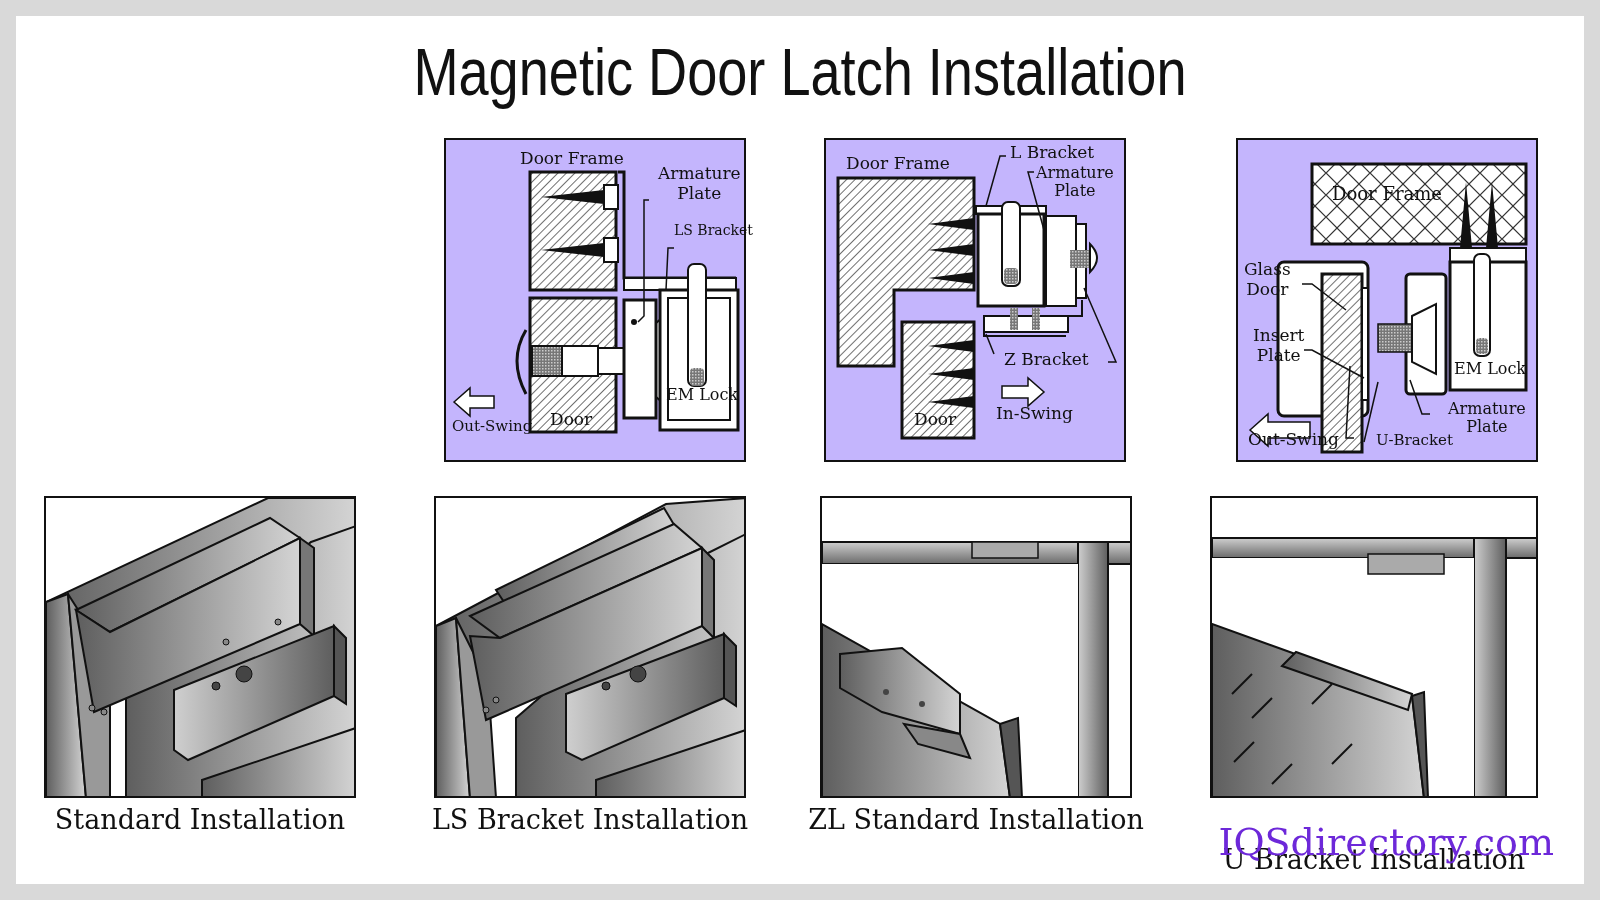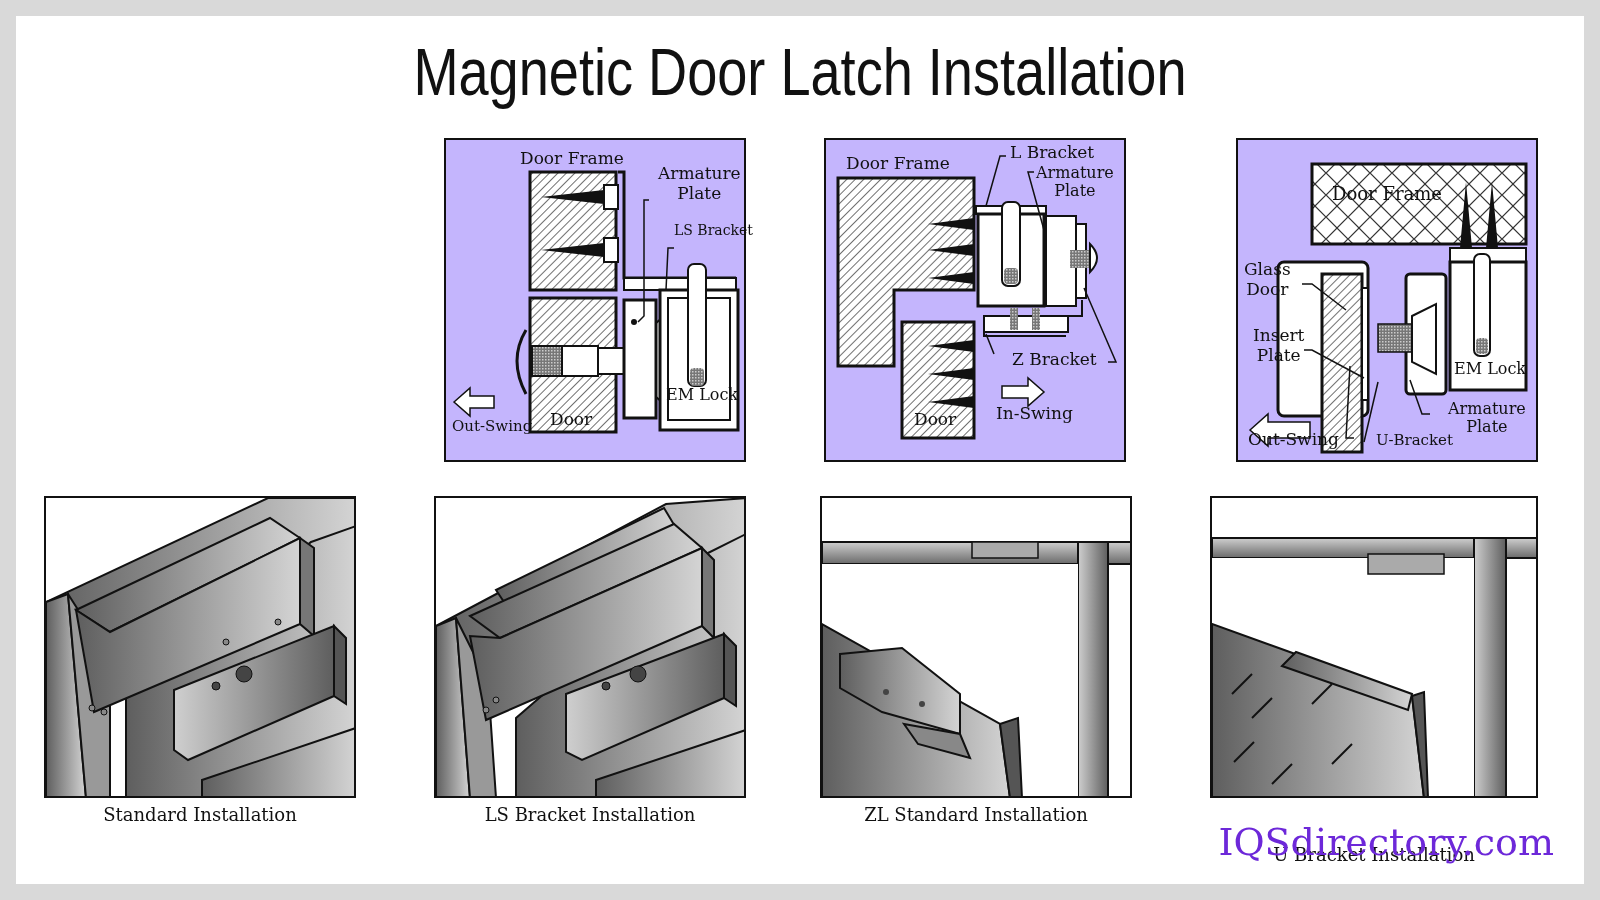--- a/index.html
+++ b/index.html
@@ -1,21 +1,21 @@
 <!DOCTYPE html>
 <html><head>
 <meta charset="utf-8">
 <style>
   html,body{margin:0;padding:0;}
   body{width:1600px;height:900px;background:#d9d9d9;position:relative;overflow:hidden;font-family:"DejaVu Serif",serif;}
   .canvas{position:absolute;left:16px;top:16px;width:1568px;height:868px;background:#fff;}
   .title{position:absolute;left:0;top:34px;width:1600px;text-align:center;font-family:"Liberation Sans Narrow","Liberation Sans",sans-serif;font-size:66px;color:#111;transform:scaleX(0.82);transform-origin:center;letter-spacing:0px;}
   .diagram{position:absolute;background:#c4b5fd;border:2px solid #111;box-sizing:border-box;}
   .photo{position:absolute;border:2px solid #111;box-sizing:border-box;overflow:hidden;background:#fff;}
-  .caption{position:absolute;font-family:"DejaVu Serif",serif;font-size:18px;color:#111;text-align:center;}
+  .caption{position:absolute;font-family:"DejaVu Serif",serif;font-size:27px;color:#111;text-align:center;}
   .lbl{position:absolute;font-family:"DejaVu Serif",serif;font-size:15px;color:#111;line-height:1.15;white-space:nowrap;}
   .lbl.c{text-align:center;}
   .brand{position:absolute;right:46px;top:820px;font-family:"DejaVu Serif",serif;font-size:38px;color:#6d28d9;}
   svg{position:absolute;left:0;top:0;}
 </style>
 </head>
 <body>
 
 <div class="canvas"></div>
 
@@ -125,21 +125,21 @@
     <path d="M176 246 L202 246 L202 238 L218 252 L202 266 L202 258 L176 258 Z" fill="#fff" stroke="#111" stroke-width="1.5"></path>
 
     <polyline points="180,16 174,16 160,66" fill="none" stroke="#111" stroke-width="1.5"></polyline>
     <polyline points="208,32 202,32 218,90" fill="none" stroke="#111" stroke-width="1.5"></polyline>
     <polyline points="168,214 160,194" fill="none" stroke="#111" stroke-width="1.5"></polyline>
     <polyline points="282,222 290,222 258,148" fill="none" stroke="#111" stroke-width="1.5"></polyline>
   </svg>
   <span class="lbl" style="left:20px;top:14px;font-size:17px;">Door Frame</span>
   <span class="lbl" style="left:184px;top:3px;font-size:17px;">L Bracket</span>
   <span class="lbl c" style="left:210px;top:24px;font-size:16px;"><span>Armature</span><br><span>Plate</span></span>
-  <span class="lbl" style="left:178px;top:210px;font-size:17px;margin-left:8px;">Z Bracket</span>
+  <span class="lbl" style="left:178px;top:210px;font-size:17px;">Z Bracket</span>
   <span class="lbl" style="left:88px;top:270px;font-size:17px;">Door</span>
   <span class="lbl" style="left:170px;top:264px;font-size:17px;">In-Swing</span>
 </div>
 
 <div class="diagram" style="left:1236px;top:138px;width:302px;height:324px;">
   <svg width="300" height="322">
 
     <rect x="74" y="24" width="214" height="80" fill="url(#herring)" stroke="#111" stroke-width="3"></rect>
 
     <path d="M228 42 L222 108 L234 108 Z" fill="#111"></path>

